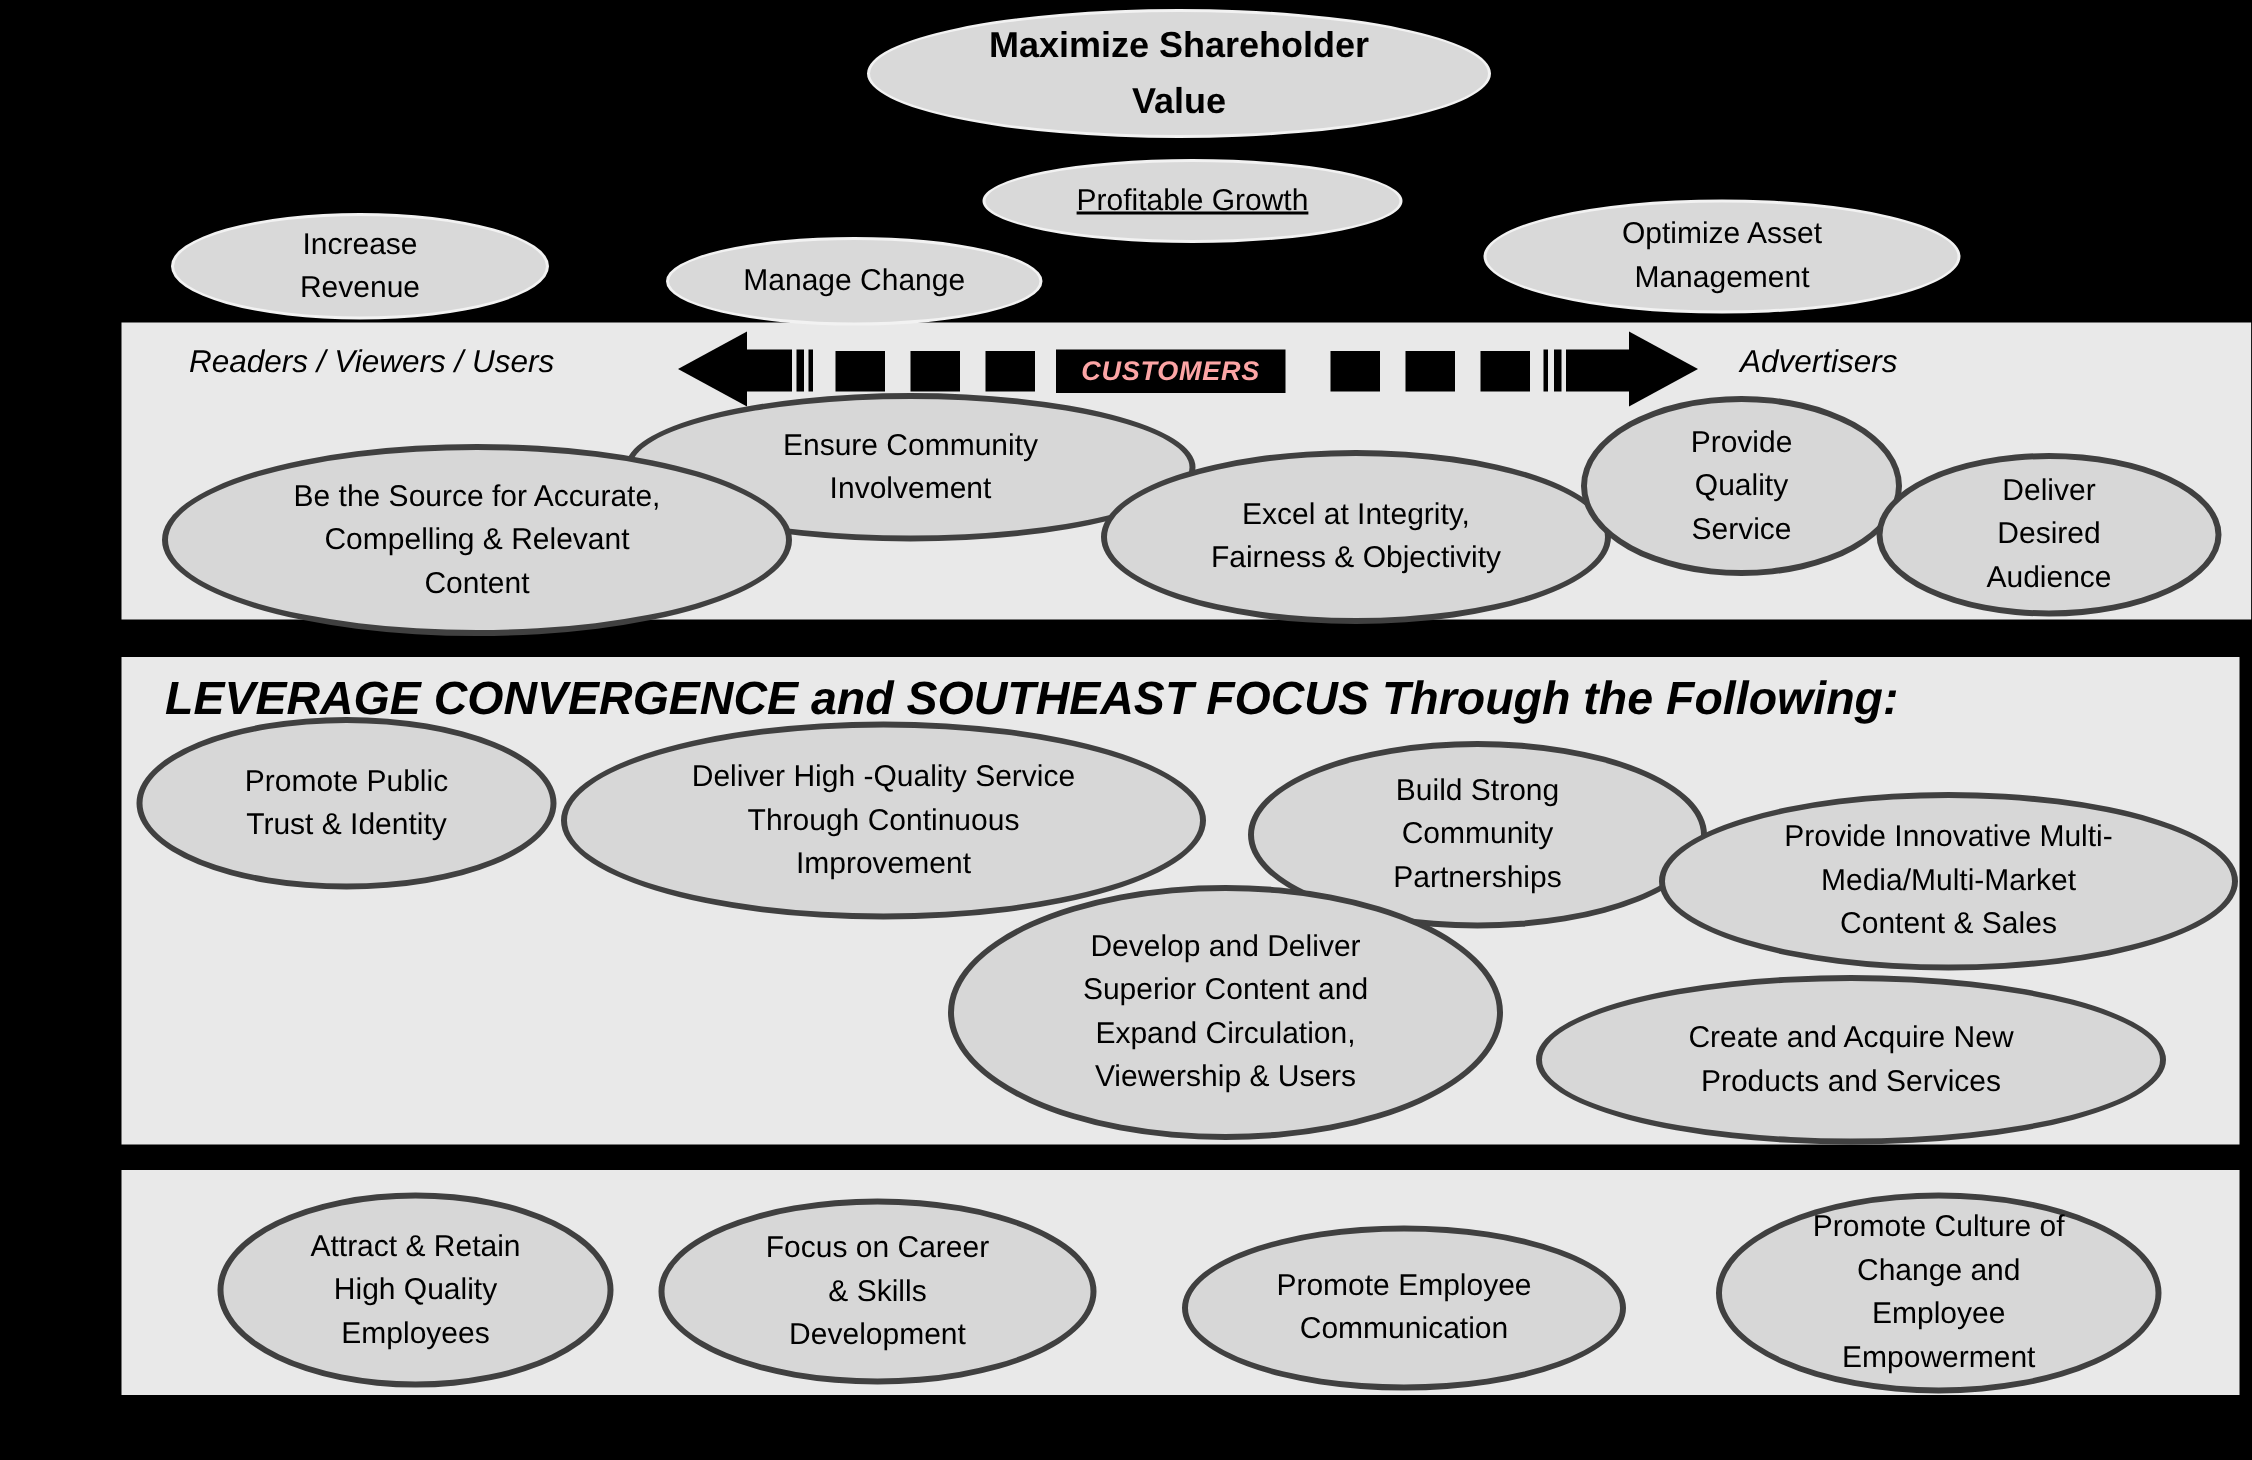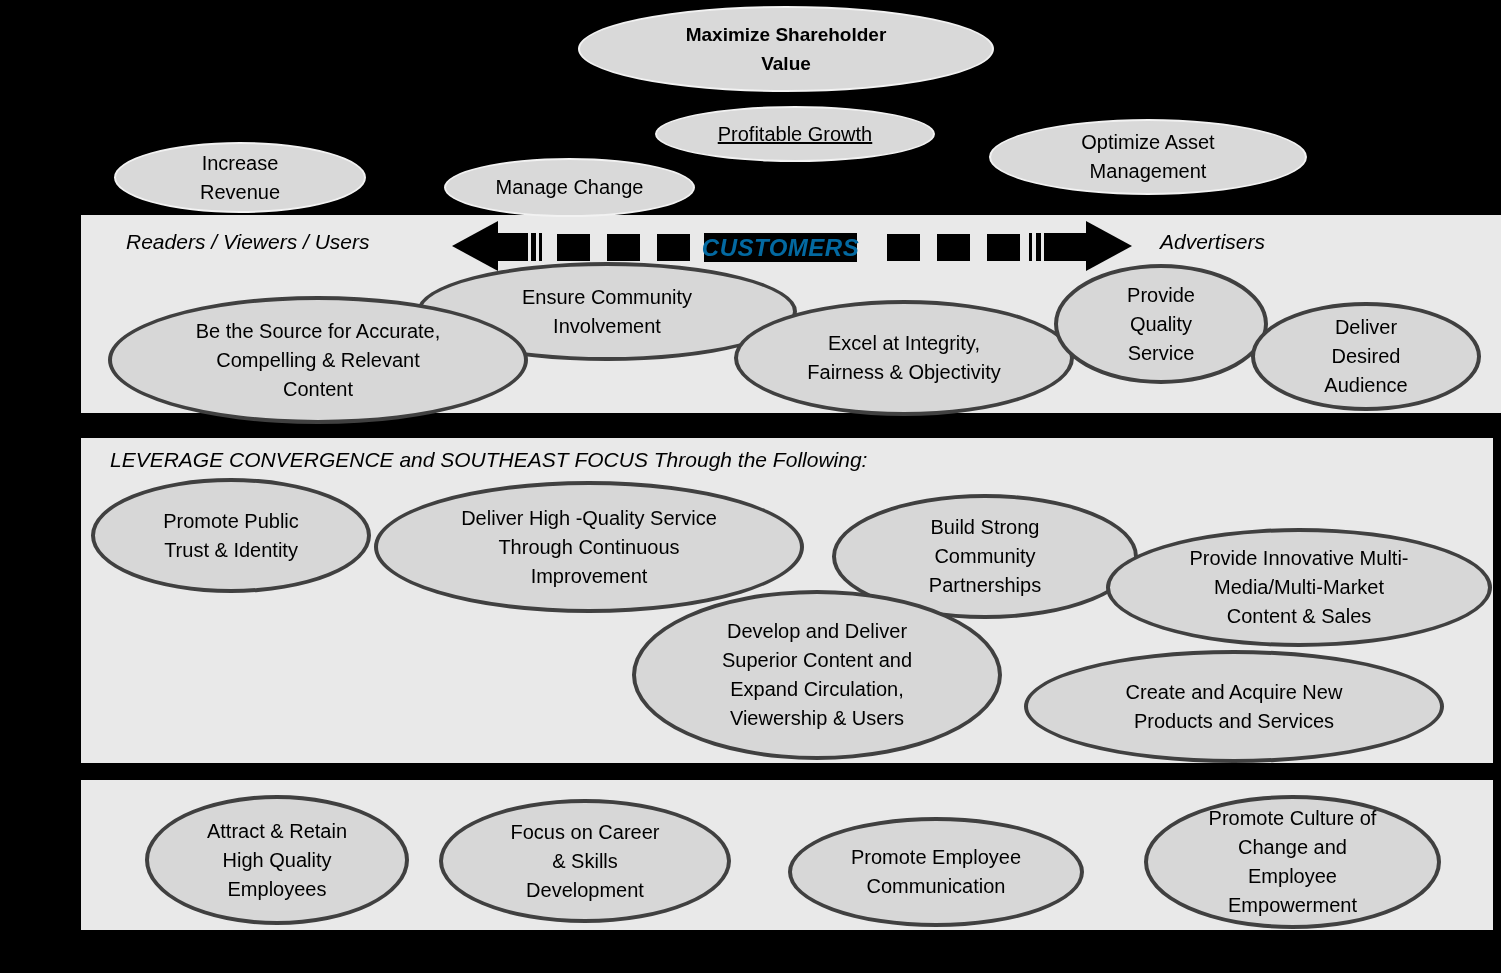--- a/index.html
+++ b/index.html
@@ -9,30 +9,30 @@
   }
   .band{position:absolute;background:#e9e9e9;}
   .node{
     position:absolute;border-radius:50%;
     display:flex;align-items:center;justify-content:center;text-align:center;
     font-size:20px;line-height:1.45;
   }
   .node span{white-space:pre-line;display:block;}
   .top-node{background:#d9d9d9;border:2px solid #f2f2f2;}
   .band-node{background:#d7d7d7;border:4px solid #404040;}
-  .title-node{font-weight:bold;font-size:19px;line-height:1.55;}
+  .title-node{font-weight:bold;font-size:24px;line-height:1.55;}
   .zone-label{position:absolute;font-style:italic;font-size:21px;white-space:nowrap;}
-  .band-heading{position:absolute;font-style:italic;font-weight:normal;font-size:21px;white-space:nowrap;}
+  .band-heading{position:absolute;font-style:italic;font-weight:bold;font-size:31px;white-space:nowrap;}
   .arrow-part{position:absolute;background:#000;}
   .arrowhead{position:absolute;width:0;height:0;}
   .arrowhead.left{border-top:25px solid transparent;border-bottom:25px solid transparent;border-right:46px solid #000;}
   .arrowhead.right{border-top:25px solid transparent;border-bottom:25px solid transparent;border-left:46px solid #000;}
   .customers-box{
-    position:absolute;background:#000;color:#0369a1;display:flex;align-items:center;justify-content:center;
-    font-weight:bold;font-style:italic;font-size:24px;letter-spacing:.5px;
+    position:absolute;background:#000;color:#fca5a5;display:flex;align-items:center;justify-content:center;
+    font-weight:bold;font-style:italic;font-size:18px;letter-spacing:.5px;
   }
 </style>
 </head>
 <body>
 
 <div id="canvas">
 
   <div class="band" style="left:81px;top:215px;width:1420px;height:198px;"></div>
   <div class="band" style="left:81px;top:438px;width:1412px;height:325px;"></div>
   <div class="band" style="left:81px;top:780px;width:1412px;height:150px;"></div>
@@ -44,21 +44,21 @@
   <div class="node top-node" style="left:655px;top:106px;width:276px;height:52px;text-decoration:underline;">
     <span>Profitable Growth</span>
   </div>
   <div class="node top-node" style="left:114px;top:142px;width:248px;height:67px;">
     <span>Increase
 Revenue</span>
   </div>
   <div class="node top-node" style="left:444px;top:158px;width:247px;height:55px;">
     <span>Manage Change</span>
   </div>
-  <div class="node top-node" style="left:989px;top:119px;width:314px;height:72px;">
+  <div class="node top-node" style="left:989px;top:133px;width:314px;height:72px;">
     <span>Optimize Asset
 Management</span>
   </div>
 
   <div class="zone-label" style="left:126px;top:230px;">Readers / Viewers / Users</div>
   <div class="zone-label" style="left:1160px;top:230px;">Advertisers</div>
 
   <div class="arrowhead left" style="left:452px;top:221px;"></div>
   <div class="arrow-part" style="left:496px;top:233px;width:32px;height:28px;"></div>
   <div class="arrow-part" style="left:531px;top:233px;width:5px;height:28px;"></div>

